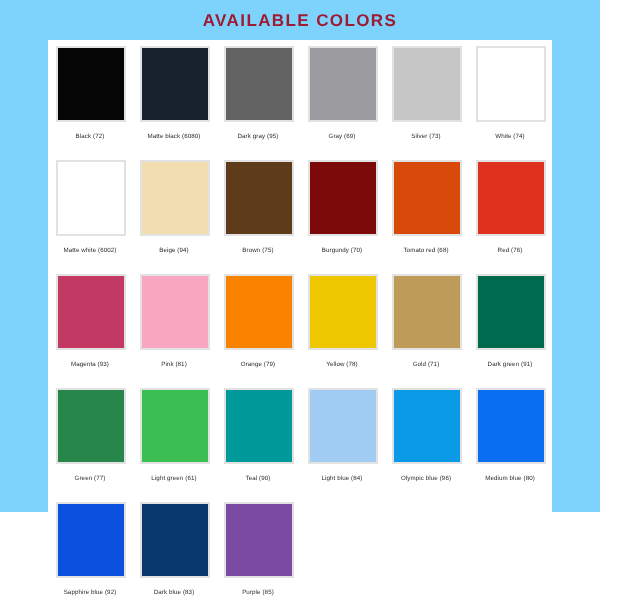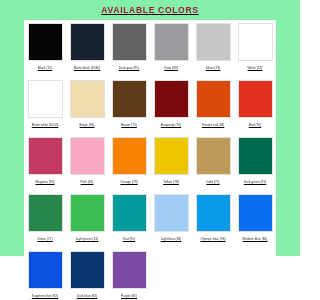--- a/index.html
+++ b/index.html
@@ -8,23 +8,22 @@
     width: 300px;
     height: 300px;
     overflow: hidden;
     background: #ffffff;
     font-family: "Liberation Sans", sans-serif;
   }
 
   #page {
     width: 300px;
     height: 256px;
-    background: #86efac;
+    background: #7dd3fc;
     position: relative;
-    text-decoration: underline;
   }
 
   #title {
     text-align: center;
     font-size: 8.5px;
     font-weight: bold;
     letter-spacing: 0.7px;
     color: #9e1b32;
     padding-top: 5px;
     padding-bottom: 4px;

